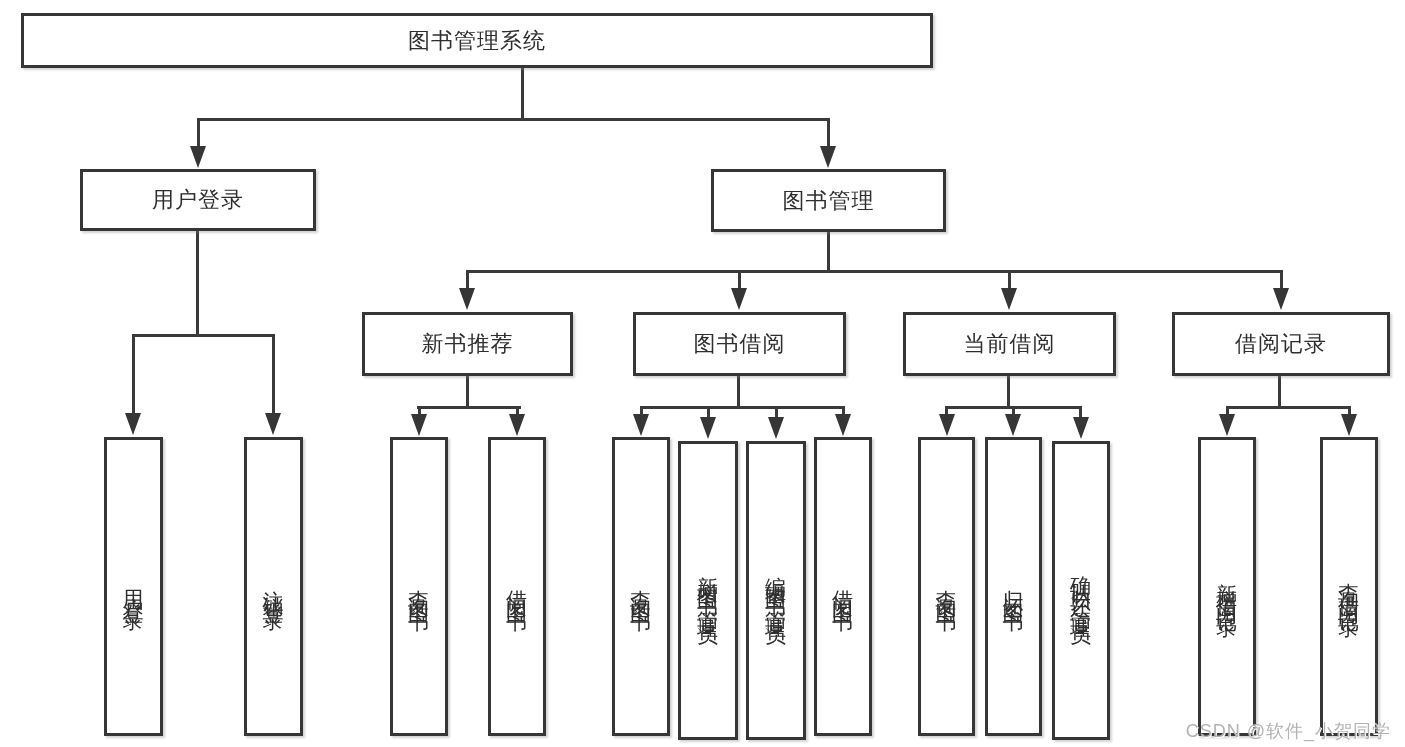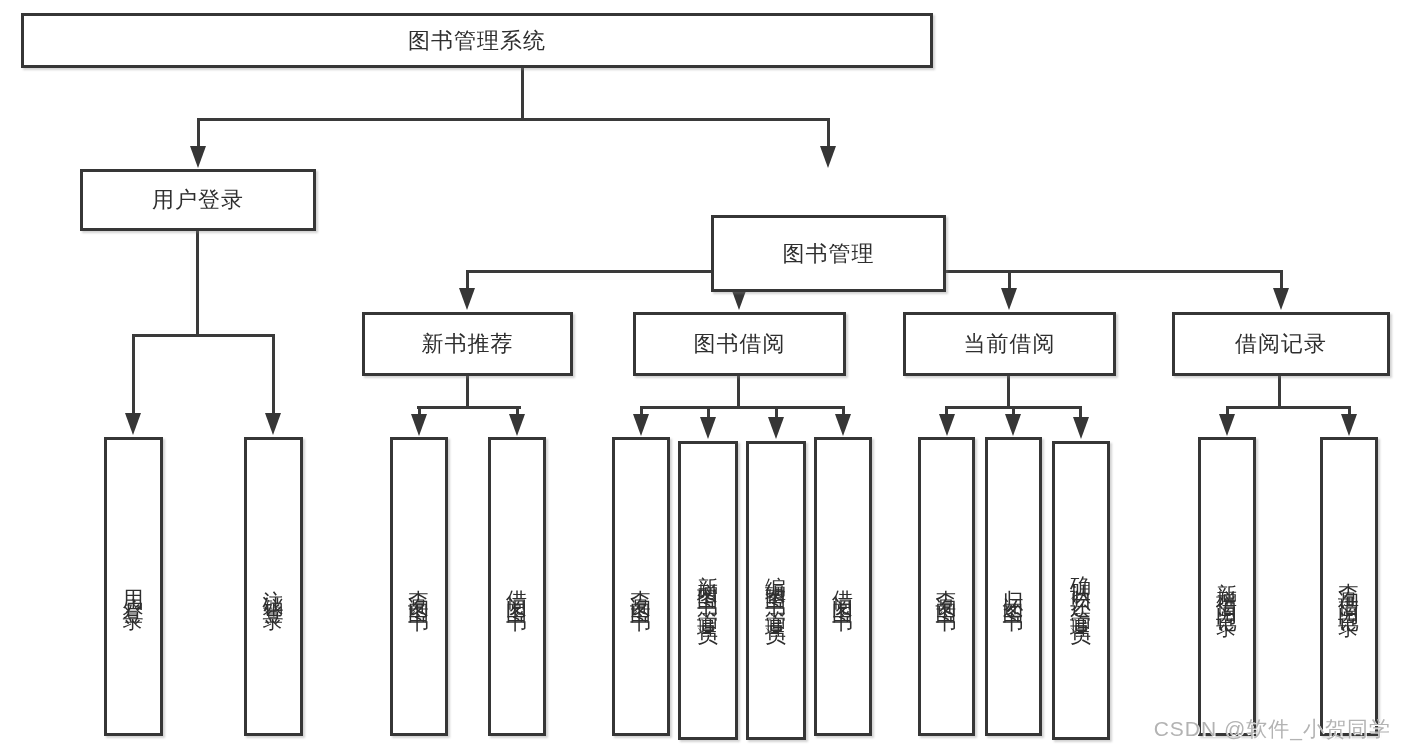--- a/index.html
+++ b/index.html
@@ -21,21 +21,21 @@
   .hline,.vline{position:absolute;background:#3a3a3a;}
   .hline{height:3px;}
   .vline{width:3px;}
   .arr{
     position:absolute;width:0;height:0;
     border-left:8px solid transparent;border-right:8px solid transparent;
     border-top:22px solid #363636;
   }
   .watermark{
     position:absolute;right:14px;bottom:4px;z-index:10;
-    font-size:21px;color:#b3b3b3;letter-spacing:1px;
+    font-size:18px;color:#b3b3b3;letter-spacing:1px;
     text-shadow:1px 1px 0 #ffffff;
   }
 </style>
 </head>
 <body>
 
 <div class="canvas">
 
   <div class="vline" style="left:521px;top:66px;height:55px;"></div>
   <div class="hline" style="left:197px;top:118px;width:633px;"></div>
@@ -96,21 +96,21 @@
   <div class="vline" style="left:1348px;top:406px;height:12px;"></div>
   <div class="arr" style="left:1341px;top:414px;"></div>
 
   <div class="box" style="left:21px;top:13px;width:912px;height:55px;">
     <span>图书管理系统</span>
   </div>
 
   <div class="box" style="left:80px;top:169px;width:236px;height:62px;">
     <span>用户登录</span>
   </div>
-  <div class="box" style="left:711px;top:169px;width:235px;height:77px;margin-top:46px;">
+  <div class="box" style="left:711px;top:169px;width:235px;height:63px;">
     <span>图书管理</span>
   </div>
 
   <div class="box" style="left:633px;top:312px;width:213px;height:64px;">
     <span>图书借阅</span>
   </div>
   <div class="box" style="left:362px;top:312px;width:211px;height:64px;">
     <span>新书推荐</span>
   </div>
   <div class="box" style="left:903px;top:312px;width:213px;height:64px;">

